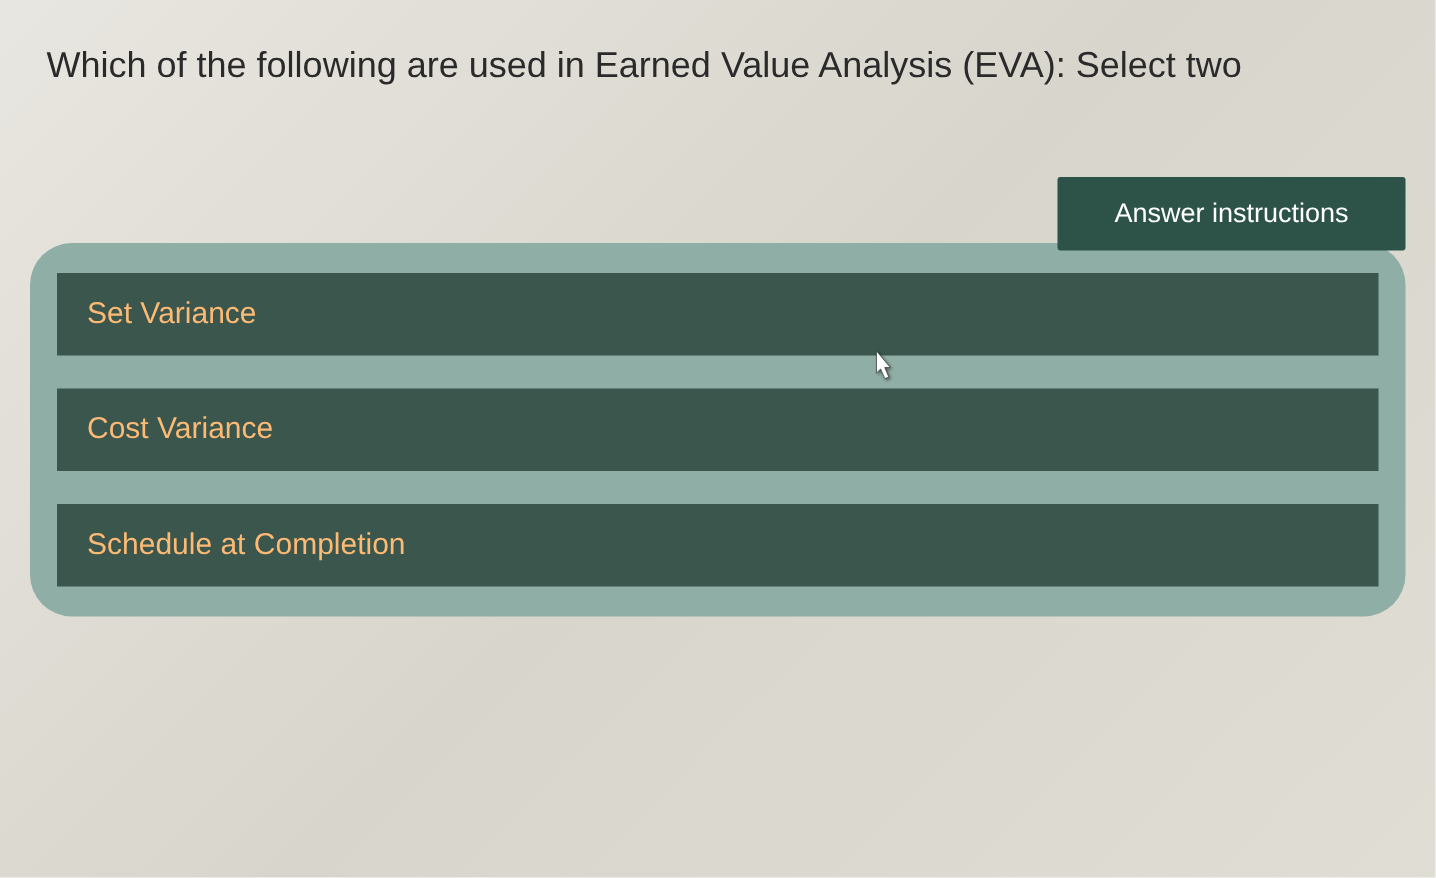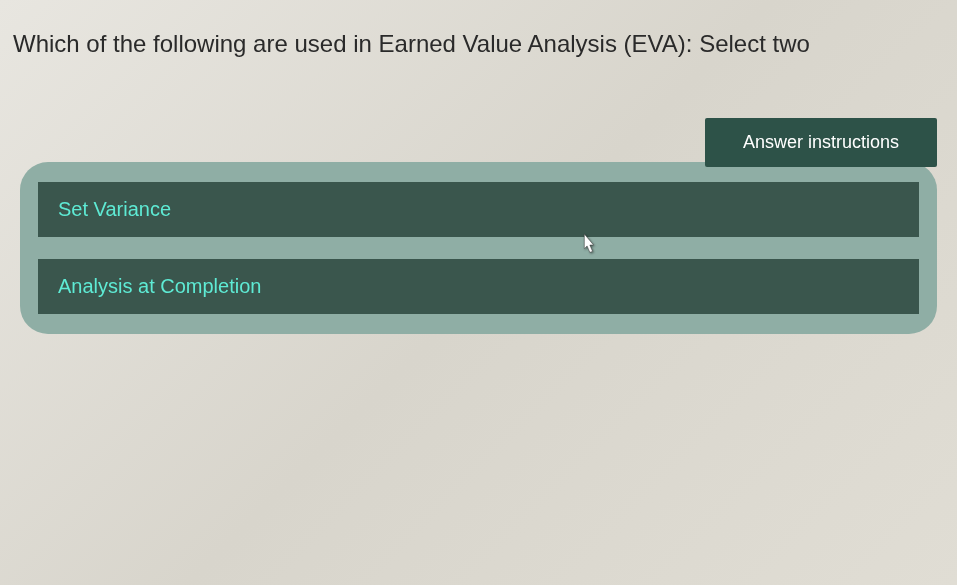--- a/index.html
+++ b/index.html
@@ -9,21 +9,21 @@
     }
     body {
       width: 957px;
       height: 585px;
       background: linear-gradient(135deg, #e8e6e0 0%, #d8d5cc 50%, #e0ddd4 100%);
       font-family: Arial, Helvetica, sans-serif;
       position: relative;
       overflow: hidden;
     }
     .question-text {
-      padding: 30px 25px 20px 13px;
+      padding: 30px 25px 20px 31px;
       font-size: 24px;
       color: #2a2a2a;
       font-weight: 400;
     }
     .instructions-wrapper {
       display: flex;
       justify-content: flex-end;
       padding-right: 20px;
       margin-top: 40px;
       margin-bottom: -5px;
@@ -40,21 +40,21 @@
       border-radius: 2px;
     }
     .options-container {
       margin: 0 20px 20px 20px;
       background: #8faea5;
       border-radius: 28px;
       padding: 20px 18px 20px 18px;
     }
     .option {
       background: #3a564d;
-      color: #5eead4;
+      color: #fdba74;
       padding: 16px 20px;
       margin-bottom: 22px;
       font-size: 20px;
       font-weight: 500;
       cursor: pointer;
       display: flex;
       align-items: center;
     }
     .option:last-child {
       margin-bottom: 0;
@@ -79,21 +79,24 @@
 
 <div class="instructions-wrapper">
   <button class="instructions-button">Answer instructions</button>
 </div>
 
 <div class="options-container">
   <div class="option">
     <span>Set Variance</span>
   </div>
   <div class="option">
-    <span>Analysis at Completion</span>
+    <span>Cost Variance</span>
+  </div>
+  <div class="option">
+    <span>Schedule at Completion</span>
   </div>
 </div>
 
 <div class="cursor">
   <svg viewBox="0 0 24 28" xmlns="http://www.w3.org/2000/svg">
     <path d="M 8 2 L 8 18 L 11 15 L 14 22 L 17 21 L 14 14 L 18 14 Z" fill="#ffffff" stroke="#333" stroke-width="0.5"></path>
   </svg>
 </div>
 
 </body></html>

